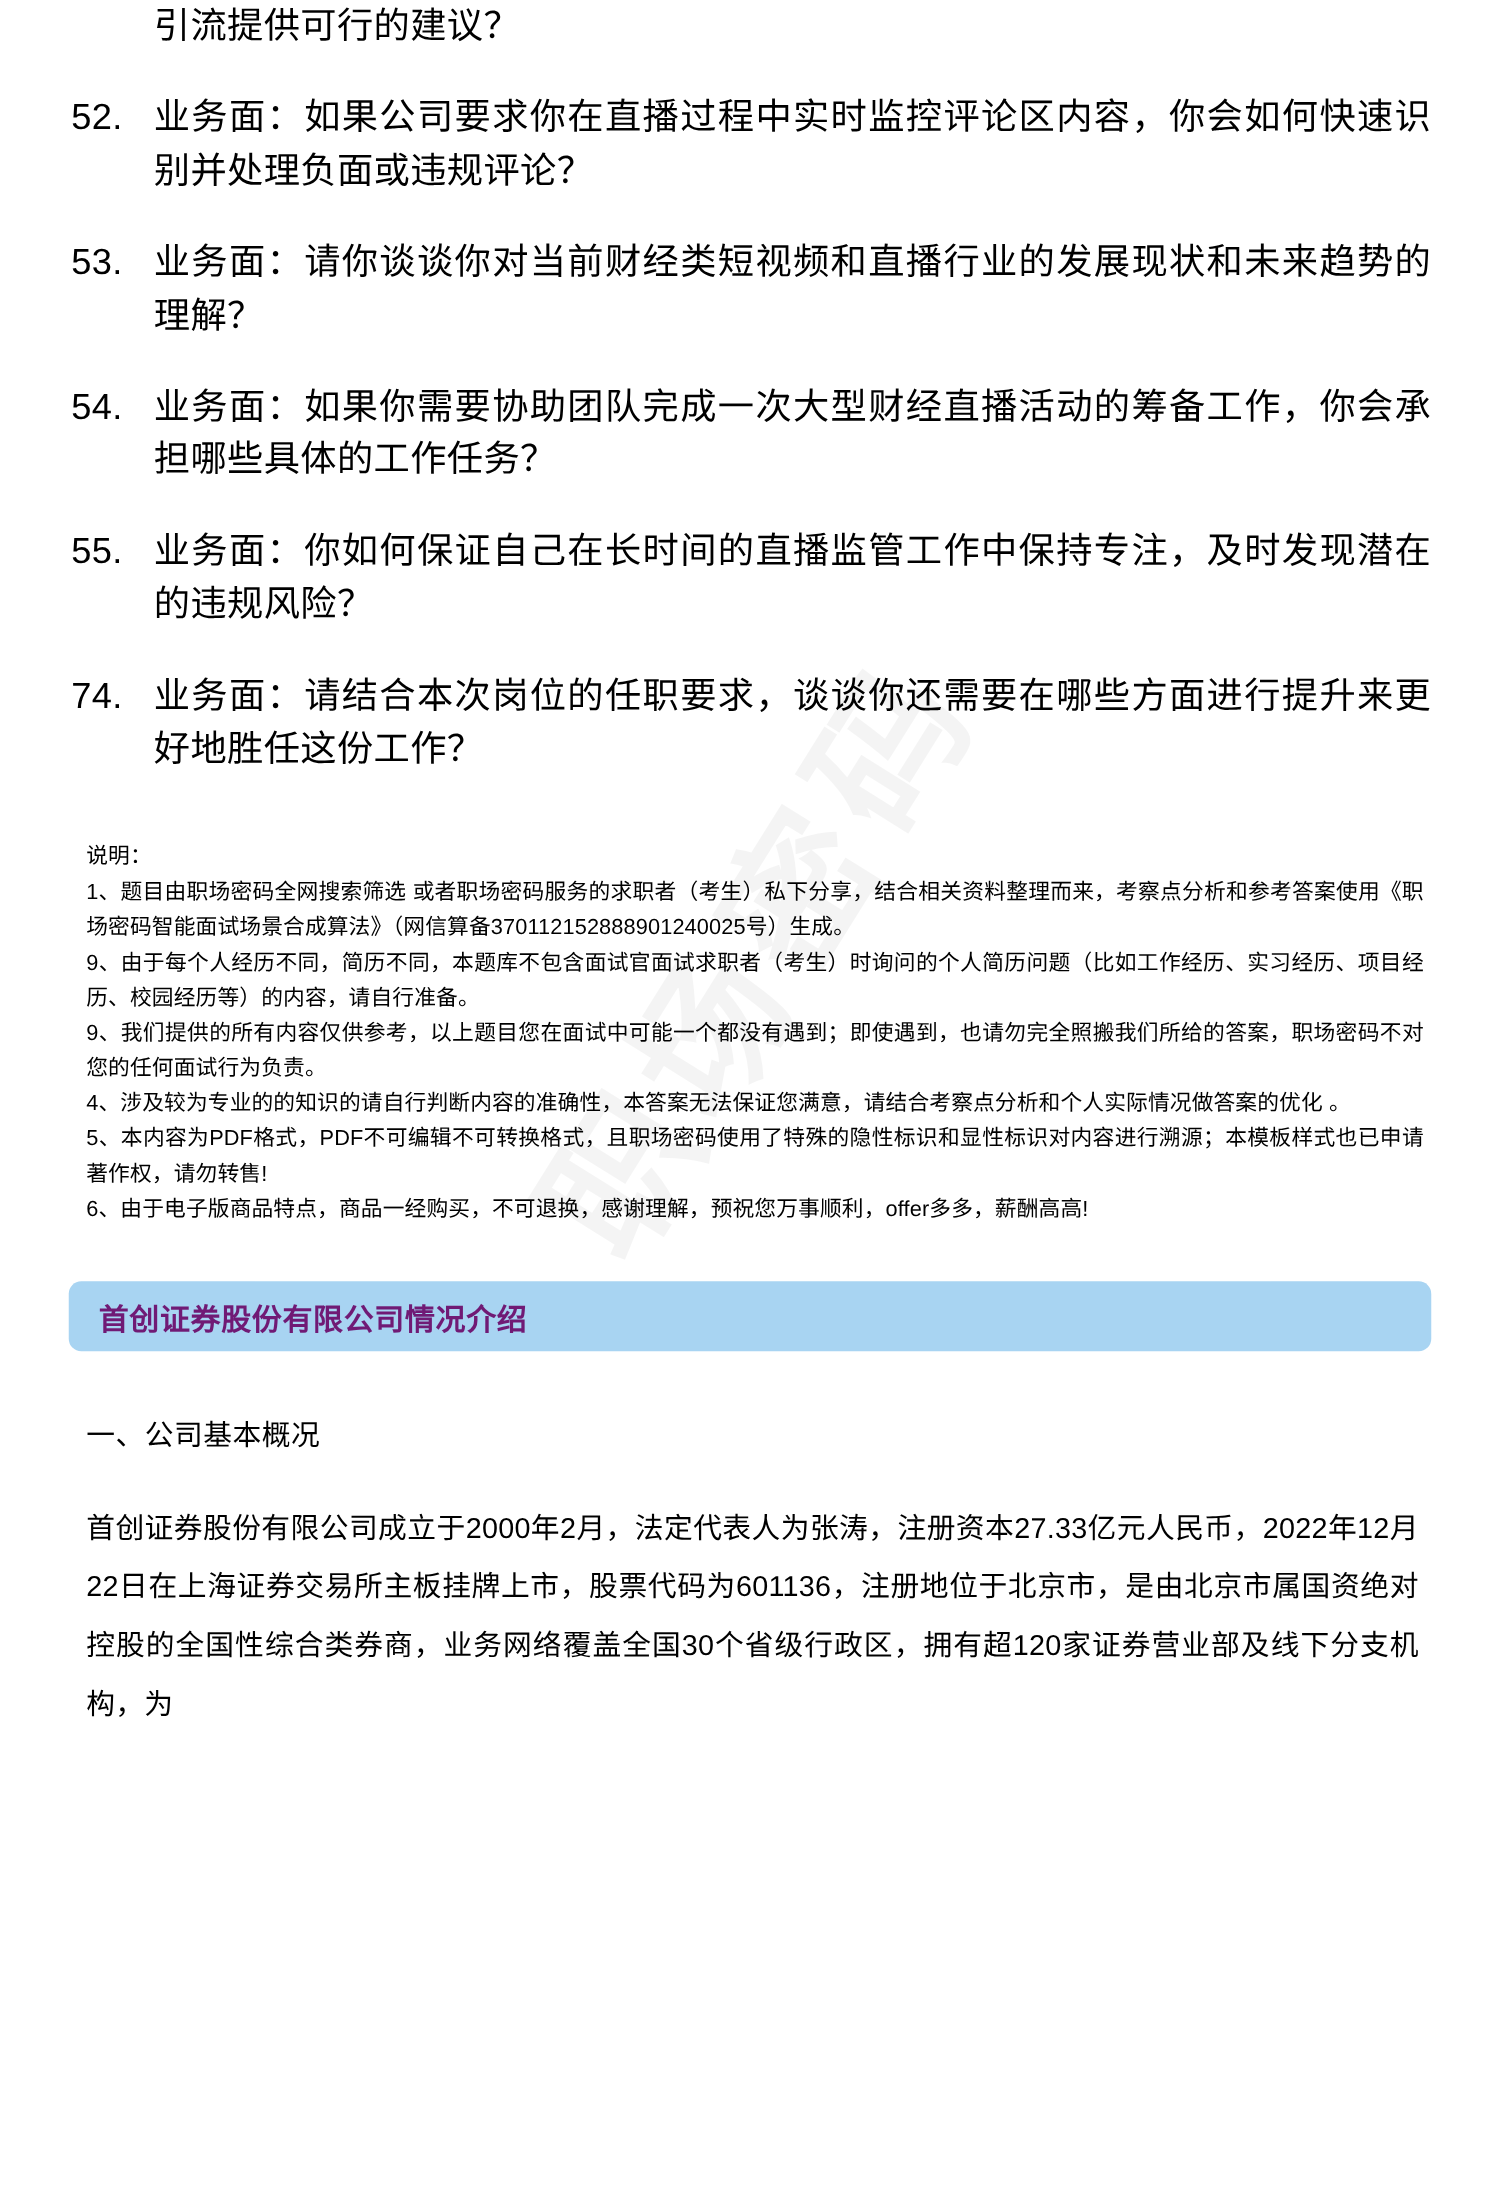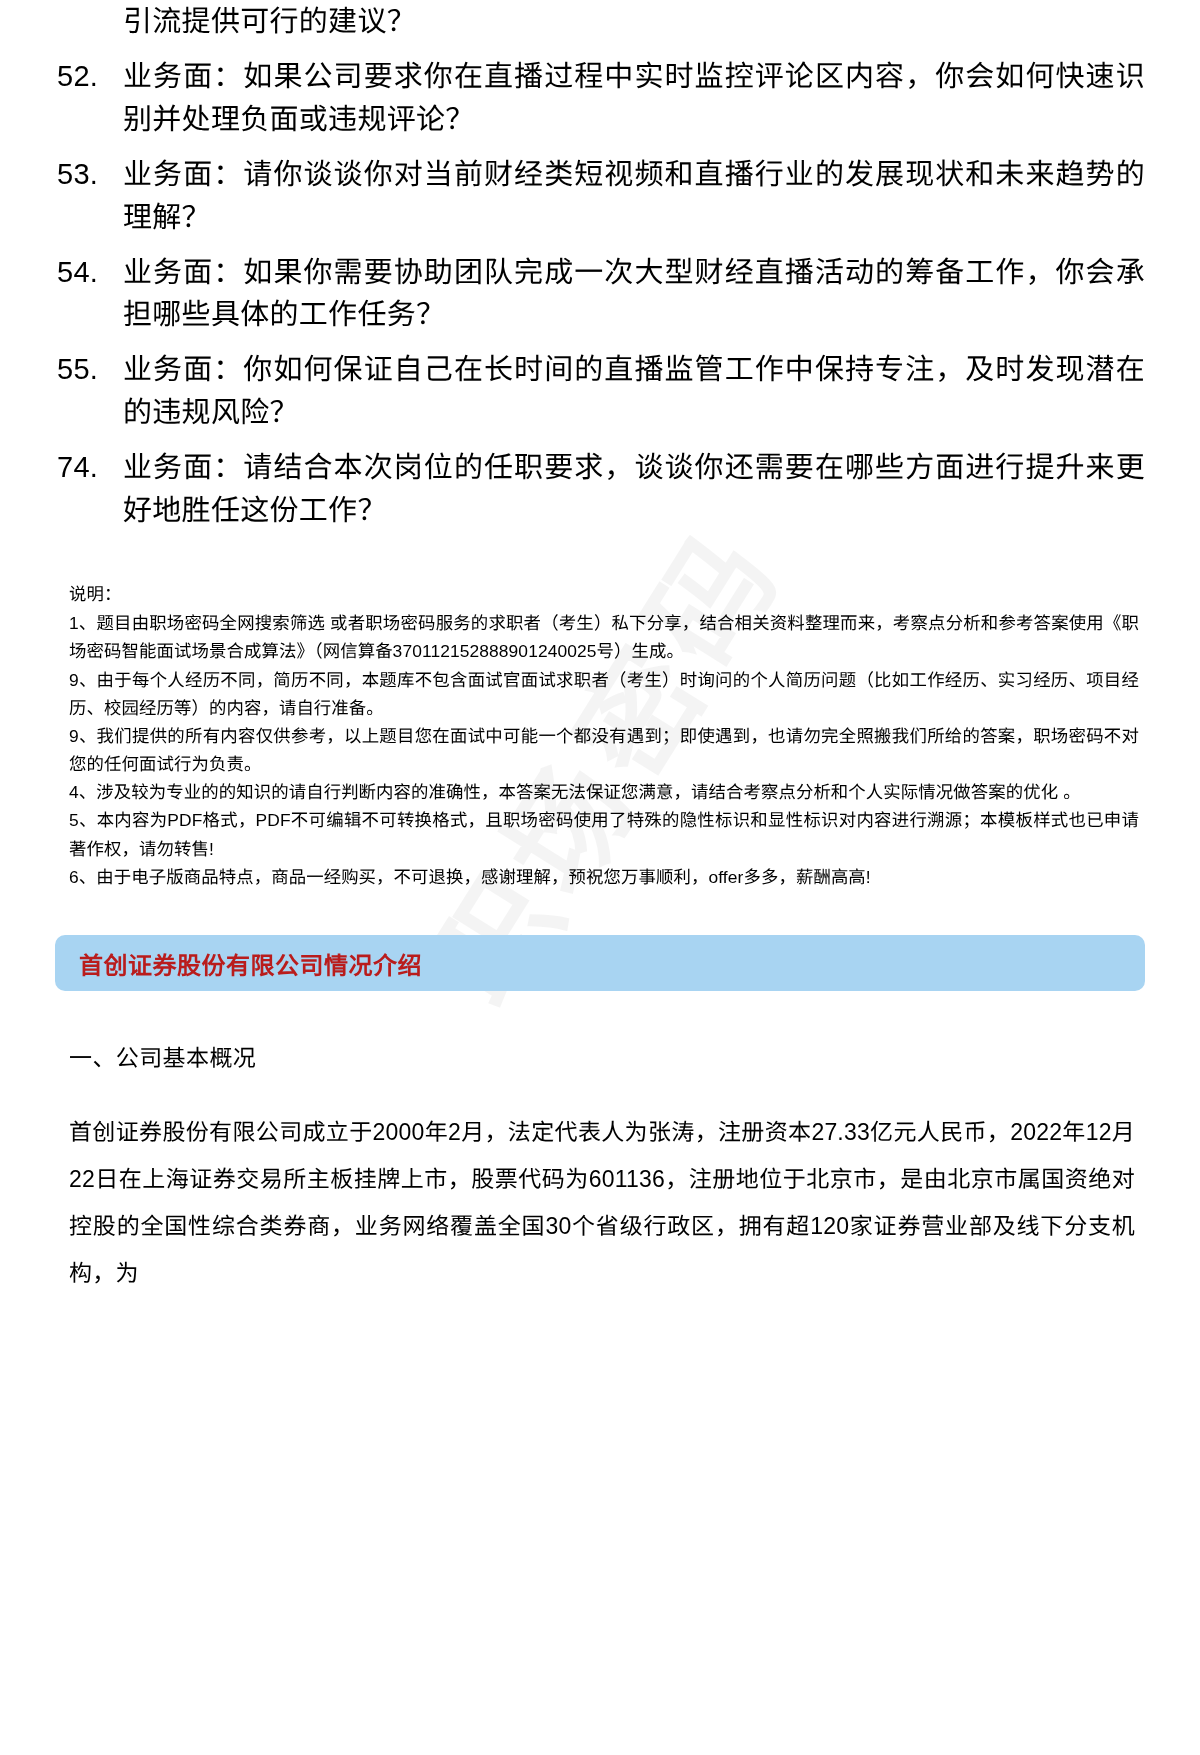--- a/index.html
+++ b/index.html
@@ -47,21 +47,21 @@
   .q-continued {
     font-size: 29px;
     line-height: 1.48;
     margin: 0;
     padding-left: 68px;
     letter-spacing: 0.3px;
   }
   .q-item {
     display: flex;
     align-items: flex-start;
-    margin-top: 12px;
+    margin-top: 30px;
     font-size: 29px;
     line-height: 1.48;
     letter-spacing: 0.3px;
   }
   .q-num {
     flex: 0 0 68px;
     text-align: left;
     padding-left: 2px;
     box-sizing: border-box;
   }
@@ -94,21 +94,21 @@
     border-radius: 10px;
     height: 56px;
     display: flex;
     align-items: center;
     padding-left: 24px;
     box-sizing: border-box;
   }
   .banner-title {
     font-size: 24px;
     font-weight: bold;
-    color: #b91c1c;
+    color: #701a75;
     letter-spacing: 0.5px;
   }
 
   
   .section-heading {
     margin: 48px 0 0 14px;
     font-size: 23px;
     letter-spacing: 0.4px;
   }
   .body-para {

